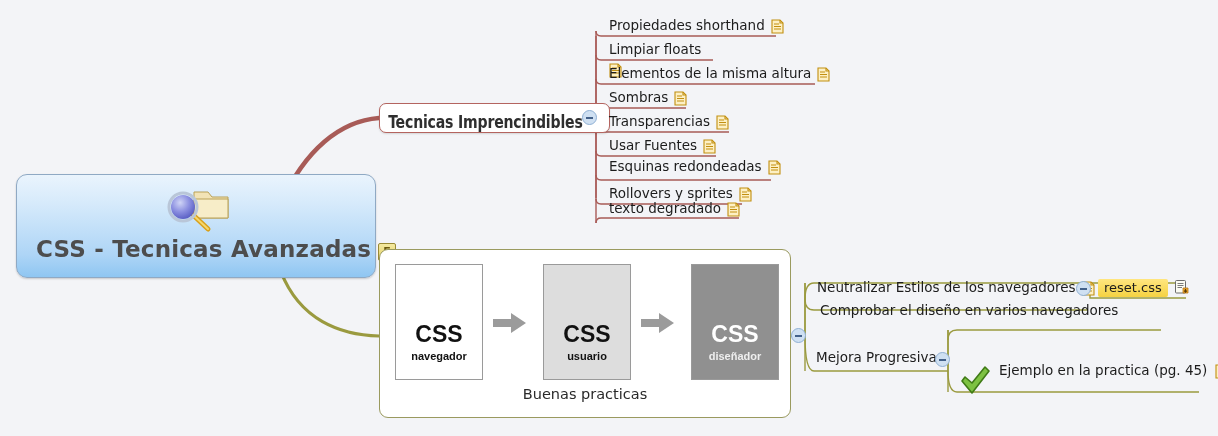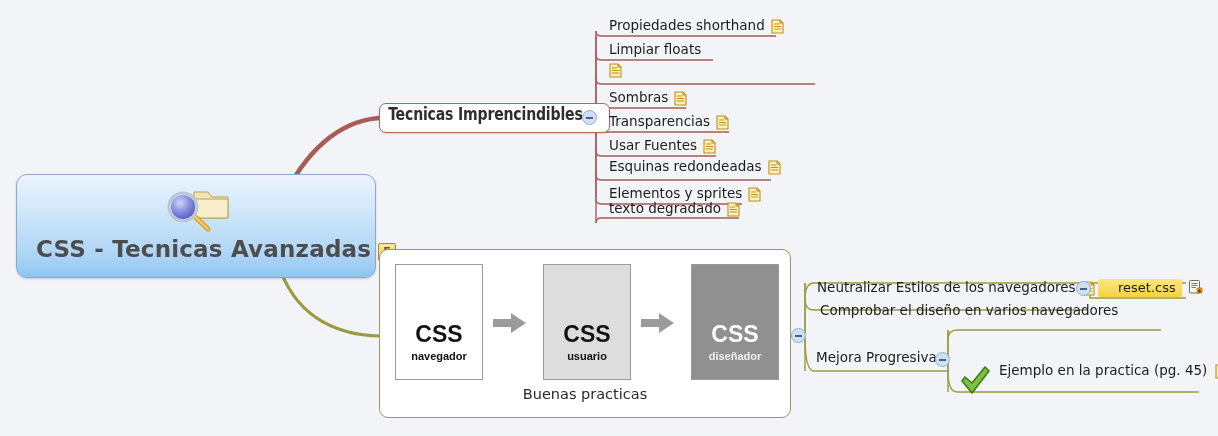--- a/index.html
+++ b/index.html
@@ -35,41 +35,41 @@
     border:1px solid #9a8a34;border-radius:2px;
     font-family:"DejaVu Sans","Liberation Sans",sans-serif;
   }
 
   
   .node-box{
     position:absolute;
     background:#ffffff;border:1px solid #b4645f;border-radius:7px;
     box-shadow:0 1px 2px rgba(0,0,0,.13);
     box-sizing:border-box;
-    display:flex;align-items:flex-start;
+    display:flex;align-items:flex-end;
   }
   .node-box .lbl{
     font-family:"DejaVu Sans Condensed","Liberation Sans Narrow","Liberation Sans",sans-serif;
     font-weight:bold;font-size:17px;color:#2e2e2e;
     padding:0 9px;white-space:nowrap;letter-spacing:-.2px;
     transform:scaleX(.92);transform-origin:left center;
   }
 
   
   .leaf{
     position:absolute;white-space:nowrap;
     font-size:13.5px;color:#1c1c1c;
     display:flex;align-items:flex-start;gap:6px;
     line-height:1;
   }
   .leaf .txt{white-space:nowrap;}
 
   .hl{
     background:linear-gradient(#ffe680,#f5d242);
-    padding:2px 6px 3px 20px;border-radius:2px;
+    padding:2px 6px 3px 6px;border-radius:2px;
     font-size:13px;color:#1c1c1c;
   }
 
   
   .ico{display:inline-block;flex:0 0 auto;line-height:0;}
   .collapse{
     position:absolute;width:15px;height:15px;border-radius:50%;
     background:#cfe0f2;border:1px solid #8fb0d4;
     box-sizing:border-box;
   }
@@ -192,20 +192,34 @@
           <path d="M9 1v3h3" fill="none" stroke="#c28f10" stroke-width="1.1"></path>
           <g stroke="#c28f10" stroke-width="1">
             <line x1="3" y1="5" x2="8" y2="5"></line>
             <line x1="3" y1="7.5" x2="10" y2="7.5"></line>
             <line x1="3" y1="10" x2="10" y2="10"></line>
           </g>
         </svg>
     </span>
   </div>
 
+  <div class="leaf" style="left:609px;top:67px;">
+    <span class="txt">Elementos de la misma altura</span>
+    <span class="ico">
+      <svg width="13" height="15" viewBox="0 0 13 15">
+          <path d="M1 1h8l3 3v10H1z" fill="#fdf0c4" stroke="#c28f10" stroke-width="1.1"></path>
+          <path d="M9 1v3h3" fill="none" stroke="#c28f10" stroke-width="1.1"></path>
+          <g stroke="#c28f10" stroke-width="1">
+            <line x1="3" y1="5" x2="8" y2="5"></line>
+            <line x1="3" y1="7.5" x2="10" y2="7.5"></line>
+            <line x1="3" y1="10" x2="10" y2="10"></line>
+          </g>
+        </svg>
+    </span>
+  </div>
 
   <div class="leaf" style="left:609px;top:91px;">
     <span class="txt">Sombras</span>
     <span class="ico">
       <svg width="13" height="15" viewBox="0 0 13 15">
           <path d="M1 1h8l3 3v10H1z" fill="#fdf0c4" stroke="#c28f10" stroke-width="1.1"></path>
           <path d="M9 1v3h3" fill="none" stroke="#c28f10" stroke-width="1.1"></path>
           <g stroke="#c28f10" stroke-width="1">
             <line x1="3" y1="5" x2="8" y2="5"></line>
             <line x1="3" y1="7.5" x2="10" y2="7.5"></line>
@@ -254,21 +268,21 @@
           <g stroke="#c28f10" stroke-width="1">
             <line x1="3" y1="5" x2="8" y2="5"></line>
             <line x1="3" y1="7.5" x2="10" y2="7.5"></line>
             <line x1="3" y1="10" x2="10" y2="10"></line>
           </g>
         </svg>
     </span>
   </div>
 
   <div class="leaf" style="left:609px;top:187px;">
-    <span class="txt">Elementos y sprites</span>
+    <span class="txt">Rollovers y sprites</span>
     <span class="ico">
       <svg width="13" height="15" viewBox="0 0 13 15">
           <path d="M1 1h8l3 3v10H1z" fill="#fdf0c4" stroke="#c28f10" stroke-width="1.1"></path>
           <path d="M9 1v3h3" fill="none" stroke="#c28f10" stroke-width="1.1"></path>
           <g stroke="#c28f10" stroke-width="1">
             <line x1="3" y1="5" x2="8" y2="5"></line>
             <line x1="3" y1="7.5" x2="10" y2="7.5"></line>
             <line x1="3" y1="10" x2="10" y2="10"></line>
           </g>
         </svg>

